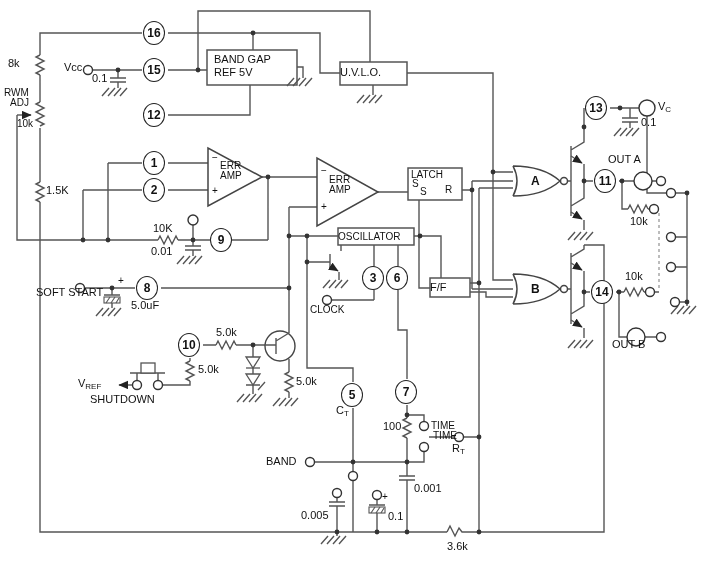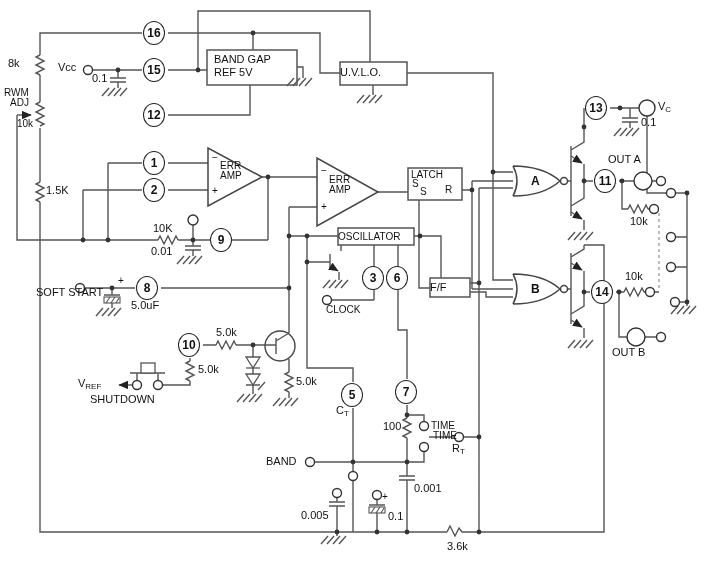--- a/index.html
+++ b/index.html
@@ -248,21 +248,21 @@
 <div class="pin" style="left:178px;top:333px">10</div>
 <div class="pin" style="left:362px;top:266px">3</div>
 <div class="pin" style="left:386px;top:266px">6</div>
 <div class="pin" style="left:341px;top:383px">5</div>
 <div class="pin" style="left:395px;top:380px">7</div>
 <div class="pin" style="left:585px;top:96px">13</div>
 <div class="pin" style="left:594px;top:169px">11</div>
 <div class="pin" style="left:591px;top:280px">14</div>
 
 <div class="lbl" style="left:8px;top:58px">8k</div>
-<div class="lbl" style="left:58px;top:62px">Vcc</div>
+<div class="lbl" style="left:64px;top:62px">Vcc</div>
 <div class="lbl" style="left:92px;top:73px">0.1</div>
 <div class="lbl s10" style="left:4px;top:88px">RWM</div>
 <div class="lbl s10" style="left:10px;top:98px">ADJ</div>
 <div class="lbl s10" style="left:17px;top:119px">10k</div>
 <div class="lbl" style="left:46px;top:185px">1.5K</div>
 
 <div class="lbl" style="left:214px;top:54px">BAND GAP</div>
 <div class="lbl" style="left:214px;top:67px">REF 5V</div>
 <div class="lbl ctr" style="left:340px;top:67px;width:67px">U.V.L.O.</div>
 
@@ -285,21 +285,21 @@
 
 <div class="lbl s10 ctr" style="left:338px;top:232px;width:76px">OSCILLATOR</div>
 <div class="lbl s10" style="left:411px;top:170px">LATCH</div>
 <div class="lbl s10" style="left:412px;top:179px">S</div>
 <div class="lbl s10" style="left:420px;top:187px">S</div>
 <div class="lbl s10" style="left:445px;top:185px">R</div>
 <div class="lbl ctr" style="left:430px;top:282px;width:40px">F/F</div>
 <div class="lbl s12" style="left:531px;top:175px">A</div>
 <div class="lbl s12" style="left:531px;top:283px">B</div>
 
-<div class="lbl s10" style="left:326px;top:305px">CLOCK</div>
+<div class="lbl s10" style="left:310px;top:305px">CLOCK</div>
 <div class="lbl" style="left:336px;top:405px"><span>C</span><span class="sub">T</span></div>
 <div class="lbl" style="left:383px;top:421px">100</div>
 <div class="lbl s10" style="left:431px;top:421px">TIME</div>
 <div class="lbl s10" style="left:433px;top:431px">TIME</div>
 <div class="lbl" style="left:452px;top:443px"><span>R</span><span class="sub">T</span></div>
 <div class="lbl" style="left:266px;top:456px">BAND</div>
 <div class="lbl" style="left:414px;top:483px">0.001</div>
 <div class="lbl" style="left:301px;top:510px">0.005</div>
 <div class="lbl" style="left:388px;top:511px">0.1</div>
 <div class="lbl s10" style="left:382px;top:492px">+</div>
@@ -307,17 +307,17 @@
 
 <div class="lbl" style="left:216px;top:327px">5.0k</div>
 <div class="lbl" style="left:198px;top:364px">5.0k</div>
 <div class="lbl" style="left:296px;top:376px">5.0k</div>
 <div class="lbl" style="left:78px;top:378px"><span>V</span><span class="sub">REF</span></div>
 <div class="lbl" style="left:90px;top:394px">SHUTDOWN</div>
 
 <div class="lbl" style="left:658px;top:101px"><span>V</span><span class="sub">C</span></div>
 <div class="lbl" style="left:641px;top:117px">0.1</div>
 <div class="lbl" style="left:608px;top:154px">OUT A</div>
-<div class="lbl" style="left:612px;top:347px">OUT B</div>
+<div class="lbl" style="left:612px;top:339px">OUT B</div>
 <div class="lbl" style="left:630px;top:216px">10k</div>
 <div class="lbl" style="left:625px;top:271px">10k</div>
 
 </div>
 
 </body></html>

